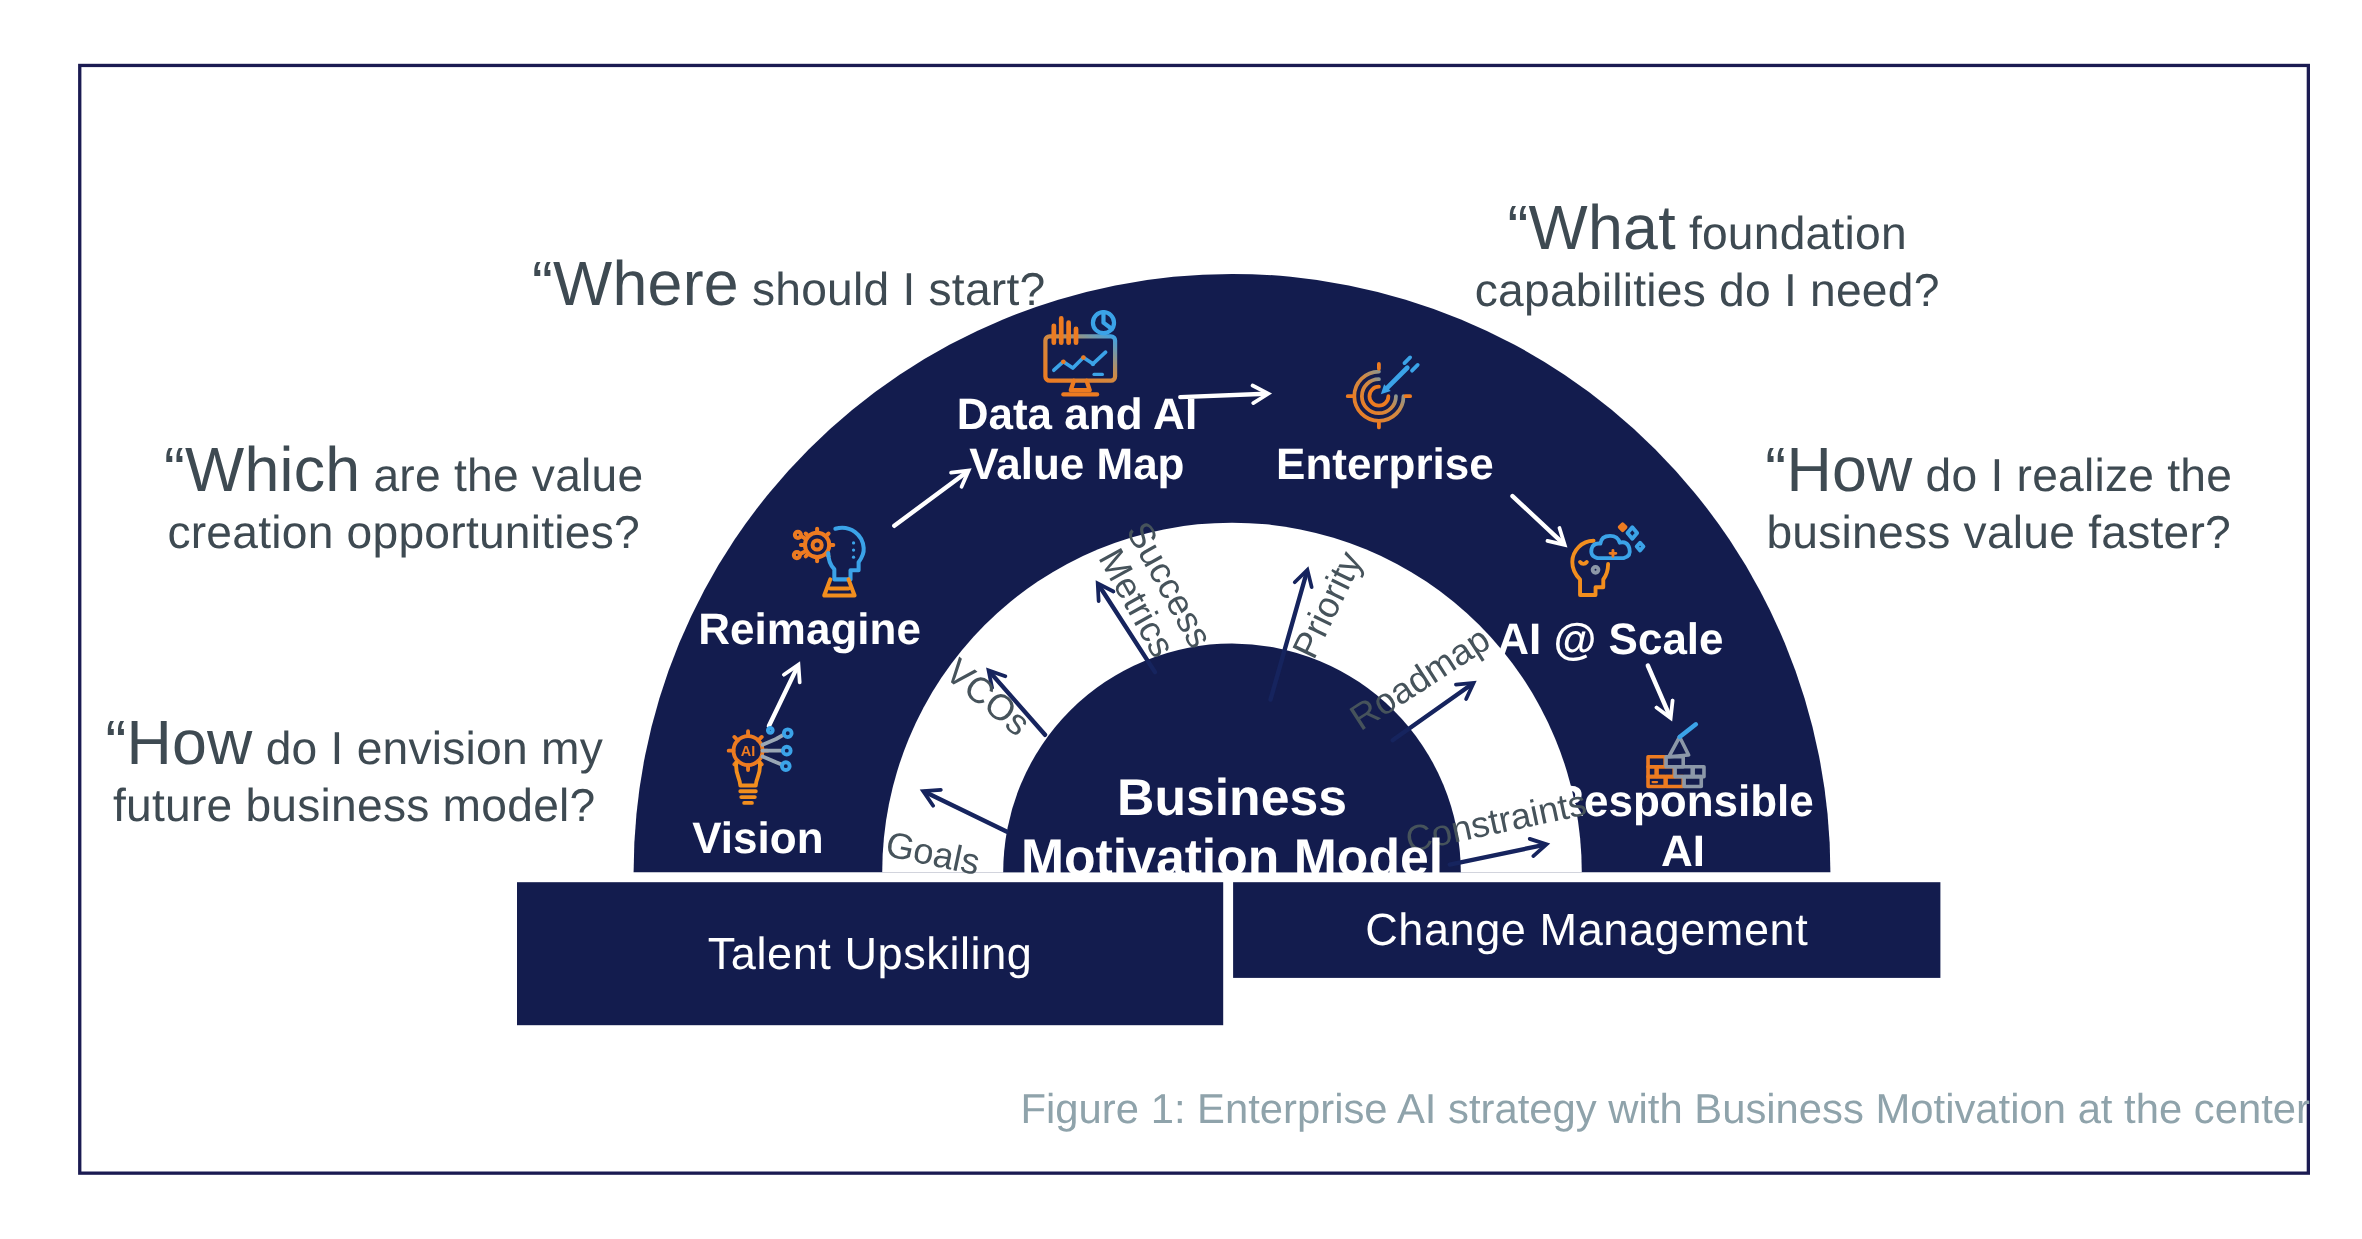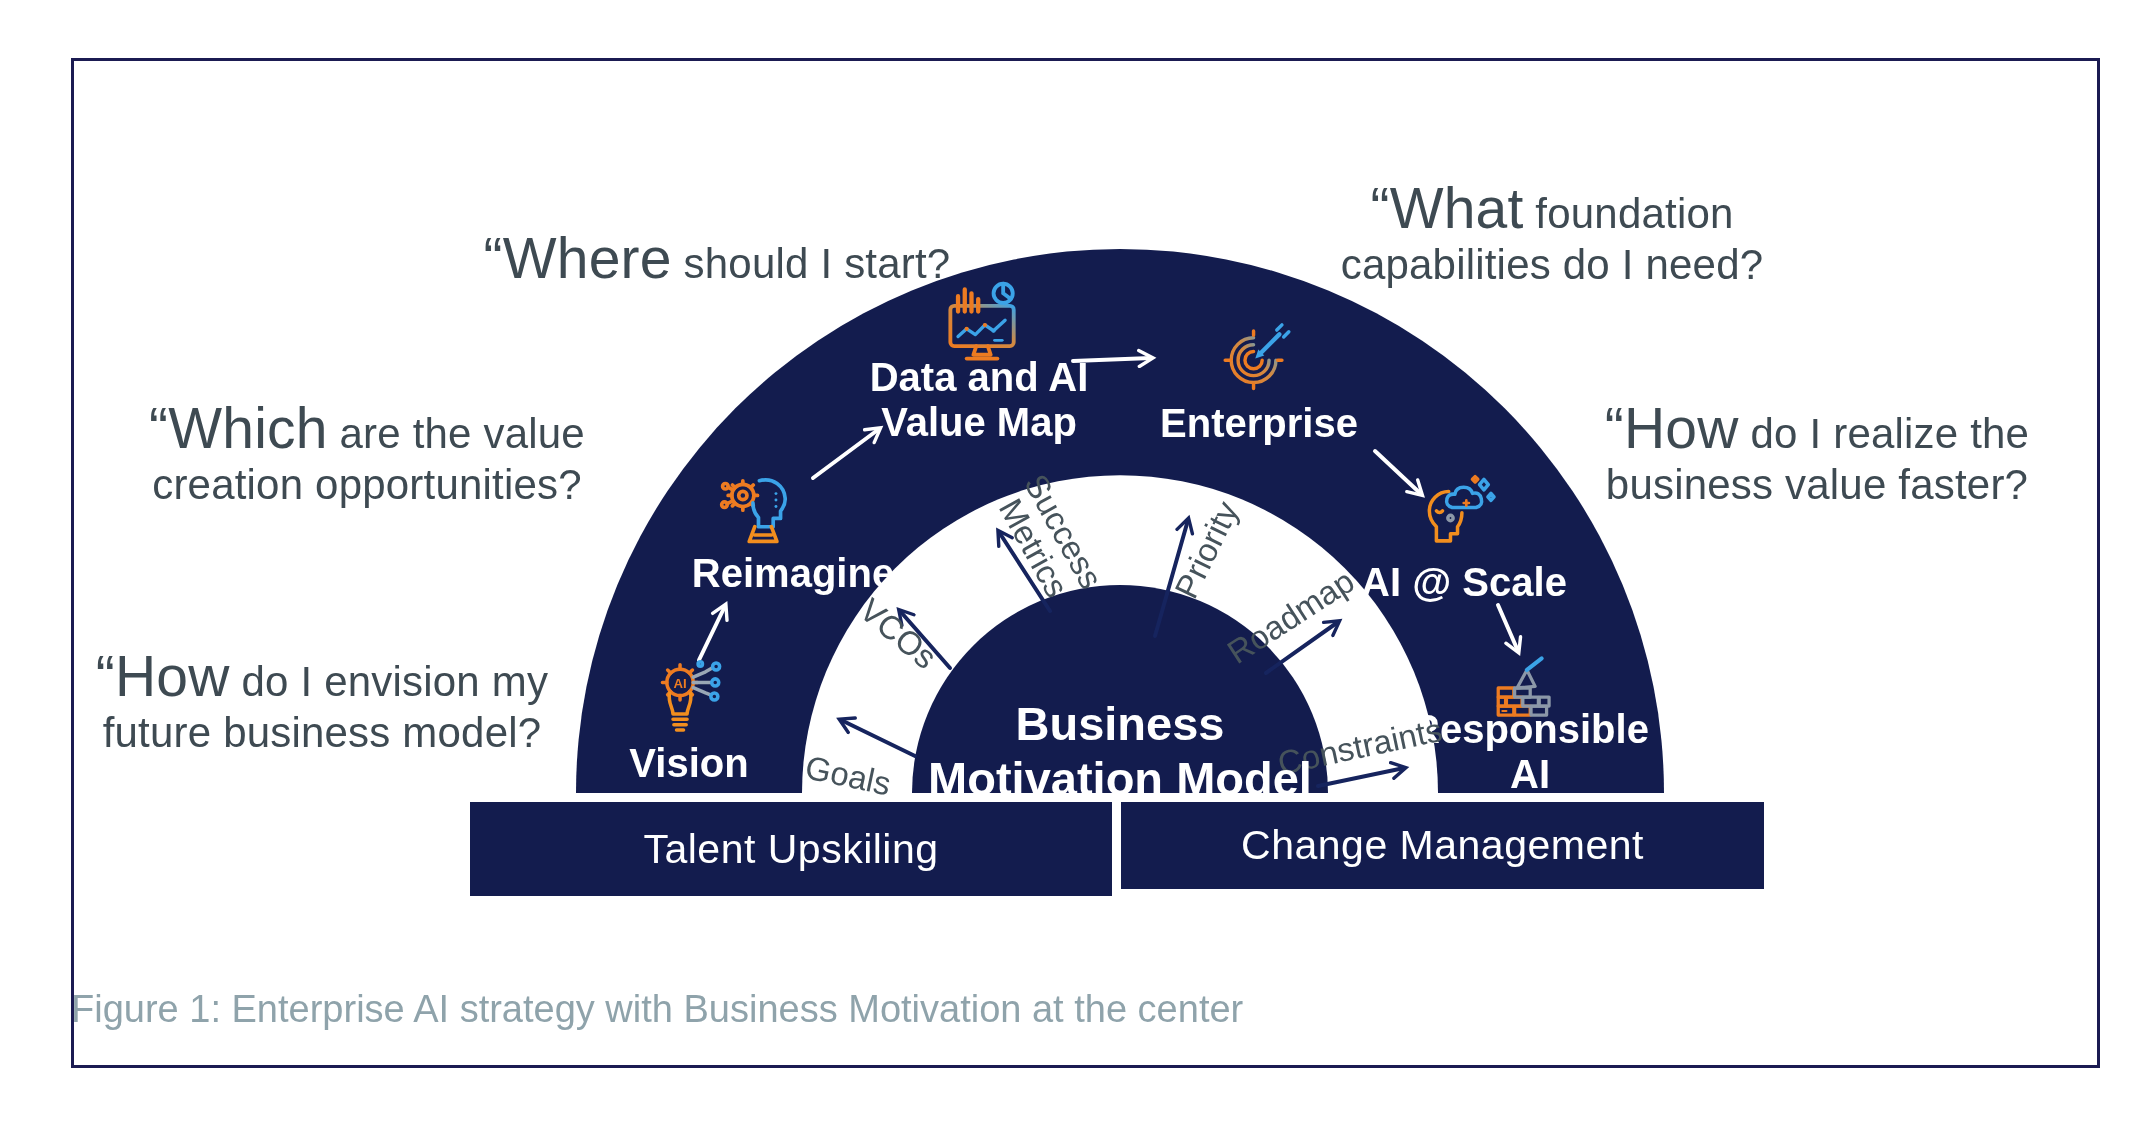--- a/index.html
+++ b/index.html
@@ -21,21 +21,21 @@
   .center-label{color:#ffffff;font-weight:bold;font-size:47px;line-height:1.16;text-align:center;
                 white-space:pre-line;transform:translate(-50%,-50%);}
 
   
   .inner-label{color:#46535b;font-size:33px;line-height:1.04;text-align:center;white-space:pre-line;}
 
   
   .bar{background:#131c4e;color:#ffffff;display:flex;align-items:center;justify-content:center;
        font-size:41px;font-weight:400;letter-spacing:0.5px;}
 
-  .caption{color:#8fa3ab;font-size:38px;text-align:left;}
+  .caption{color:#8fa3ab;font-size:38px;text-align:right;}
 
   .icon{transform:translate(-50%,-50%);}
 </style>
 </head>
 <body>
 
 <div id="canvas">
 
   <div id="frame" class="abs"></div>
 
@@ -165,37 +165,37 @@
     <rect x="51" y="61" width="19" height="11" stroke="#8C98A8"></rect>
     <rect x="71" y="61" width="12" height="11" stroke="#8C98A8"></rect>
     <rect x="21" y="50" width="19" height="11" stroke="#ED7B21"></rect>
     <rect x="41" y="50" width="19" height="11" stroke="#8C98A8"></rect>
     <path d="M 26,78 L 31,78" stroke="#ED7B21" stroke-width="2.5"></path>
     <path d="M 44,50 L 56,28 L 66,48 Z" stroke="#8C98A8"></path>
     <line x1="56" y1="28" x2="74" y2="14" stroke="#3BA3E8" stroke-width="5"></line>
   </svg>
 
   <div class="abs stage-label" style="left:662px;top:763px">Vision</div>
-  <div class="abs stage-label" style="left:766px;top:573px">Reimagine</div>
+  <div class="abs stage-label" style="left:709px;top:573px">Reimagine</div>
   <div class="abs stage-label" style="left:952px;top:400px">Data and AI
 Value Map</div>
   <div class="abs stage-label" style="left:1232px;top:423px">Enterprise</div>
   <div class="abs stage-label" style="left:1437px;top:582px">AI @ Scale</div>
   <div class="abs stage-label" style="left:1503px;top:752px">Responsible
 AI</div>
 
   <div class="abs inner-label" style="left:821px;top:776px;transform:translate(-50%,-50%) rotate(12deg)">Goals</div>
   <div class="abs inner-label" style="left:871px;top:634px;transform:translate(-50%,-50%) rotate(40deg)">VCOs</div>
   <div class="abs inner-label" style="left:1021px;top:540px;transform:translate(-50%,-50%) rotate(61deg)">Success
 Metrics</div>
   <div class="abs inner-label" style="left:1180px;top:550px;transform:translate(-50%,-50%) rotate(-64deg)">Priority</div>
   <div class="abs inner-label" style="left:1264px;top:617px;transform:translate(-50%,-50%) rotate(-33deg)">Roadmap</div>
   <div class="abs inner-label" style="left:1333px;top:747px;transform:translate(-50%,-50%) rotate(-12deg)">Constraints</div>
 
   <div class="abs center-label" style="left:1093px;top:752px">Business
 Motivation Model</div>
 
-  <div class="abs bar" style="left:443px;top:802px;width:642px;height:94px">Talent Upskiling</div>
+  <div class="abs bar" style="left:443px;top:802px;width:642px;height:130px">Talent Upskiling</div>
   <div class="abs bar" style="left:1094px;top:802px;width:643px;height:87px">Change Management</div>
 
   <div class="abs caption" style="left:44px;top:988px;width:2029px">Figure 1: Enterprise AI strategy with Business Motivation at the center</div>
 
 </div>
 
 </body></html>

